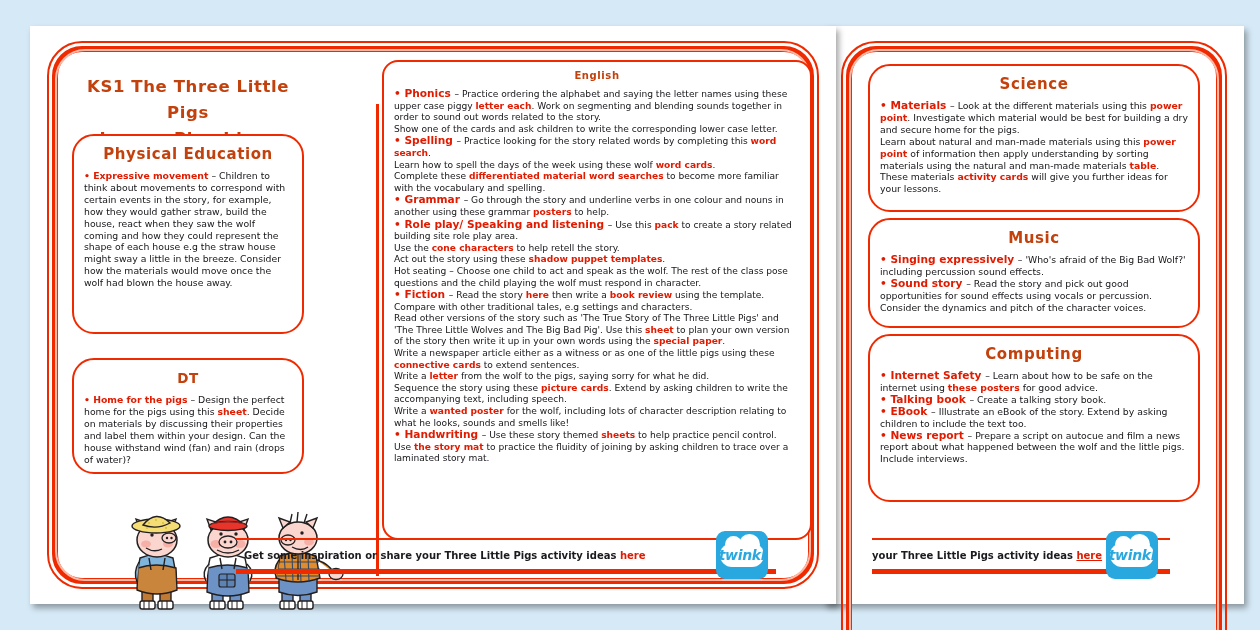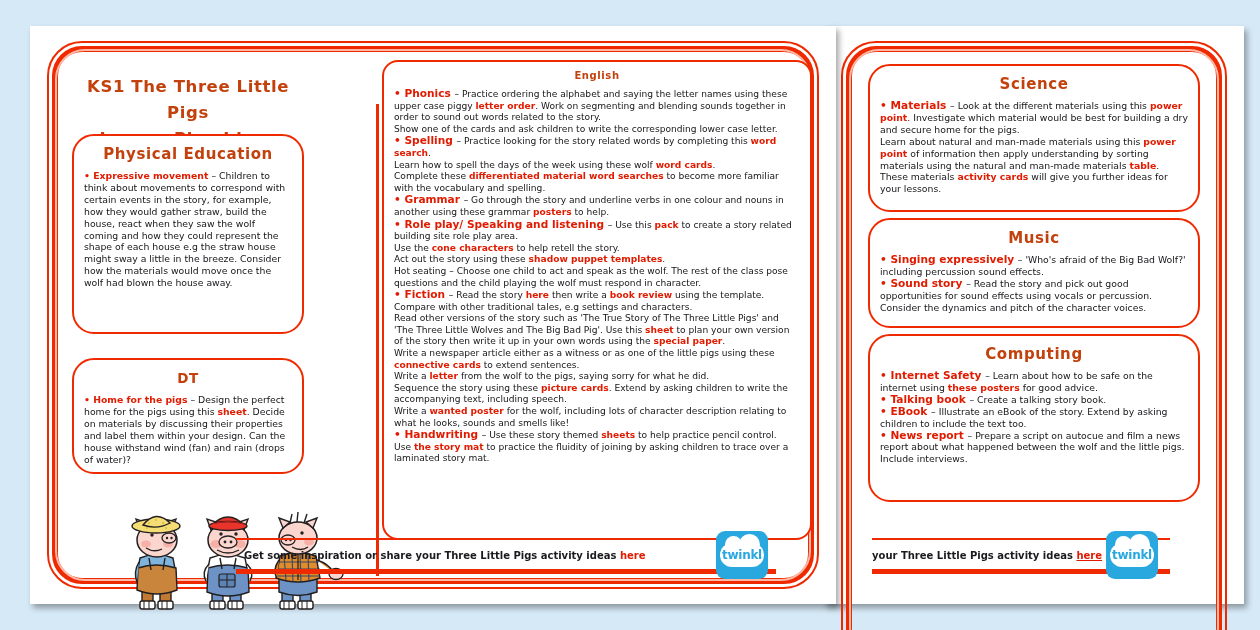--- a/index.html
+++ b/index.html
@@ -158,22 +158,23 @@
     left: 5px; top: -7px;
   }
   .twinkl .cloud::after {
     content: ""; position: absolute;
     width: 21px; height: 21px; background: #fff; border-radius: 50%;
     right: 4px; top: -9px;
   }
   .twinkl .word {
     position: relative; z-index: 3;
     font-family: "DejaVu Sans", sans-serif;
-    font-weight: bold; font-size: 12px;
+    font-weight: bold; font-size: 14px;
     color: #29a8e0;
+    font-style: italic;
     letter-spacing: -.3px;
   }
 
   
   #pigs { position: absolute; left: 58px; top: 452px; width: 250px; height: 108px; }
 
   
   #sheet-left { z-index: 5; }
   #frame-left, .divider, #card-pe, #card-dt, #card-english,
   #footer-left, #twinkl-left, #pigs { z-index: 6; }
@@ -361,21 +362,21 @@
         <circle cx="170" cy="36" r="1.2" fill="#231f20"></circle>
           <circle cx="174.5" cy="36" r="1.2" fill="#231f20"></circle>
         <circle cx="186" cy="29" r="1.7" fill="#231f20"></circle>
         <path d="M176 43 q9 5 16 0" stroke="#231f20" stroke-width="1.3" fill="none"></path>
       </g>
     </svg>
 
     <div class="card" id="card-english" style="left:324px; top:8px; width:430px; height:480px;">
       <div class="ttl" id="english-title">English</div>
       <div class="body wide" id="english-body">
-          <div class="p"><b class="lead">• Phonics </b><span>– Practice ordering the alphabet and saying the letter names using these upper case piggy </span><span class="rw">letter order</span><span>.  Work on segmenting and blending sounds together in order to sound out words related to the story.</span></div>
+          <div class="p"><b class="lead">• Phonics </b><span>– Practice ordering the alphabet and saying the letter names using these upper case piggy </span><span class="rw">letter each</span><span>.  Work on segmenting and blending sounds together in order to sound out words related to the story.</span></div>
           <div class="p">Show one of the cards and ask children to write the corresponding lower case letter.</div>
           <div class="p gap"><b class="lead">• Spelling </b><span>– Practice looking for the story related words by completing this </span><span class="rw">word search</span><span>.</span></div>
           <div class="p"><span>Learn how to spell the days of the week using these wolf </span><span class="rw">word cards</span><span>.</span></div>
           <div class="p"><span>Complete these </span><span class="rw">differentiated material word searches</span><span> to become more familiar with the vocabulary and spelling.</span></div>
           <div class="p gap"><b class="lead">• Grammar </b><span>– Go through the story and underline verbs in one colour and nouns in another using these grammar </span><span class="rw">posters</span><span> to help.</span></div>
           <div class="p gap"><b class="lead">• Role play/ Speaking and listening </b><span>– Use this </span><span class="rw">pack</span><span> to create a story related building site role play area.</span></div>
           <div class="p"><span>Use the </span><span class="rw">cone characters</span><span> to help retell the story.</span></div>
           <div class="p"><span>Act out the story using these </span><span class="rw">shadow puppet templates</span><span>.</span></div>
           <div class="p"><span>Hot seating – Choose one child to act and speak as the wolf.  The rest of the class pose questions and the child playing the wolf must respond in character.</span></div>
           <div class="p gap"><b class="lead">• Fiction </b><span>– Read the story </span><span class="rw">here</span><span> then write a </span><span class="rw">book review</span><span> using the template.</span></div>

